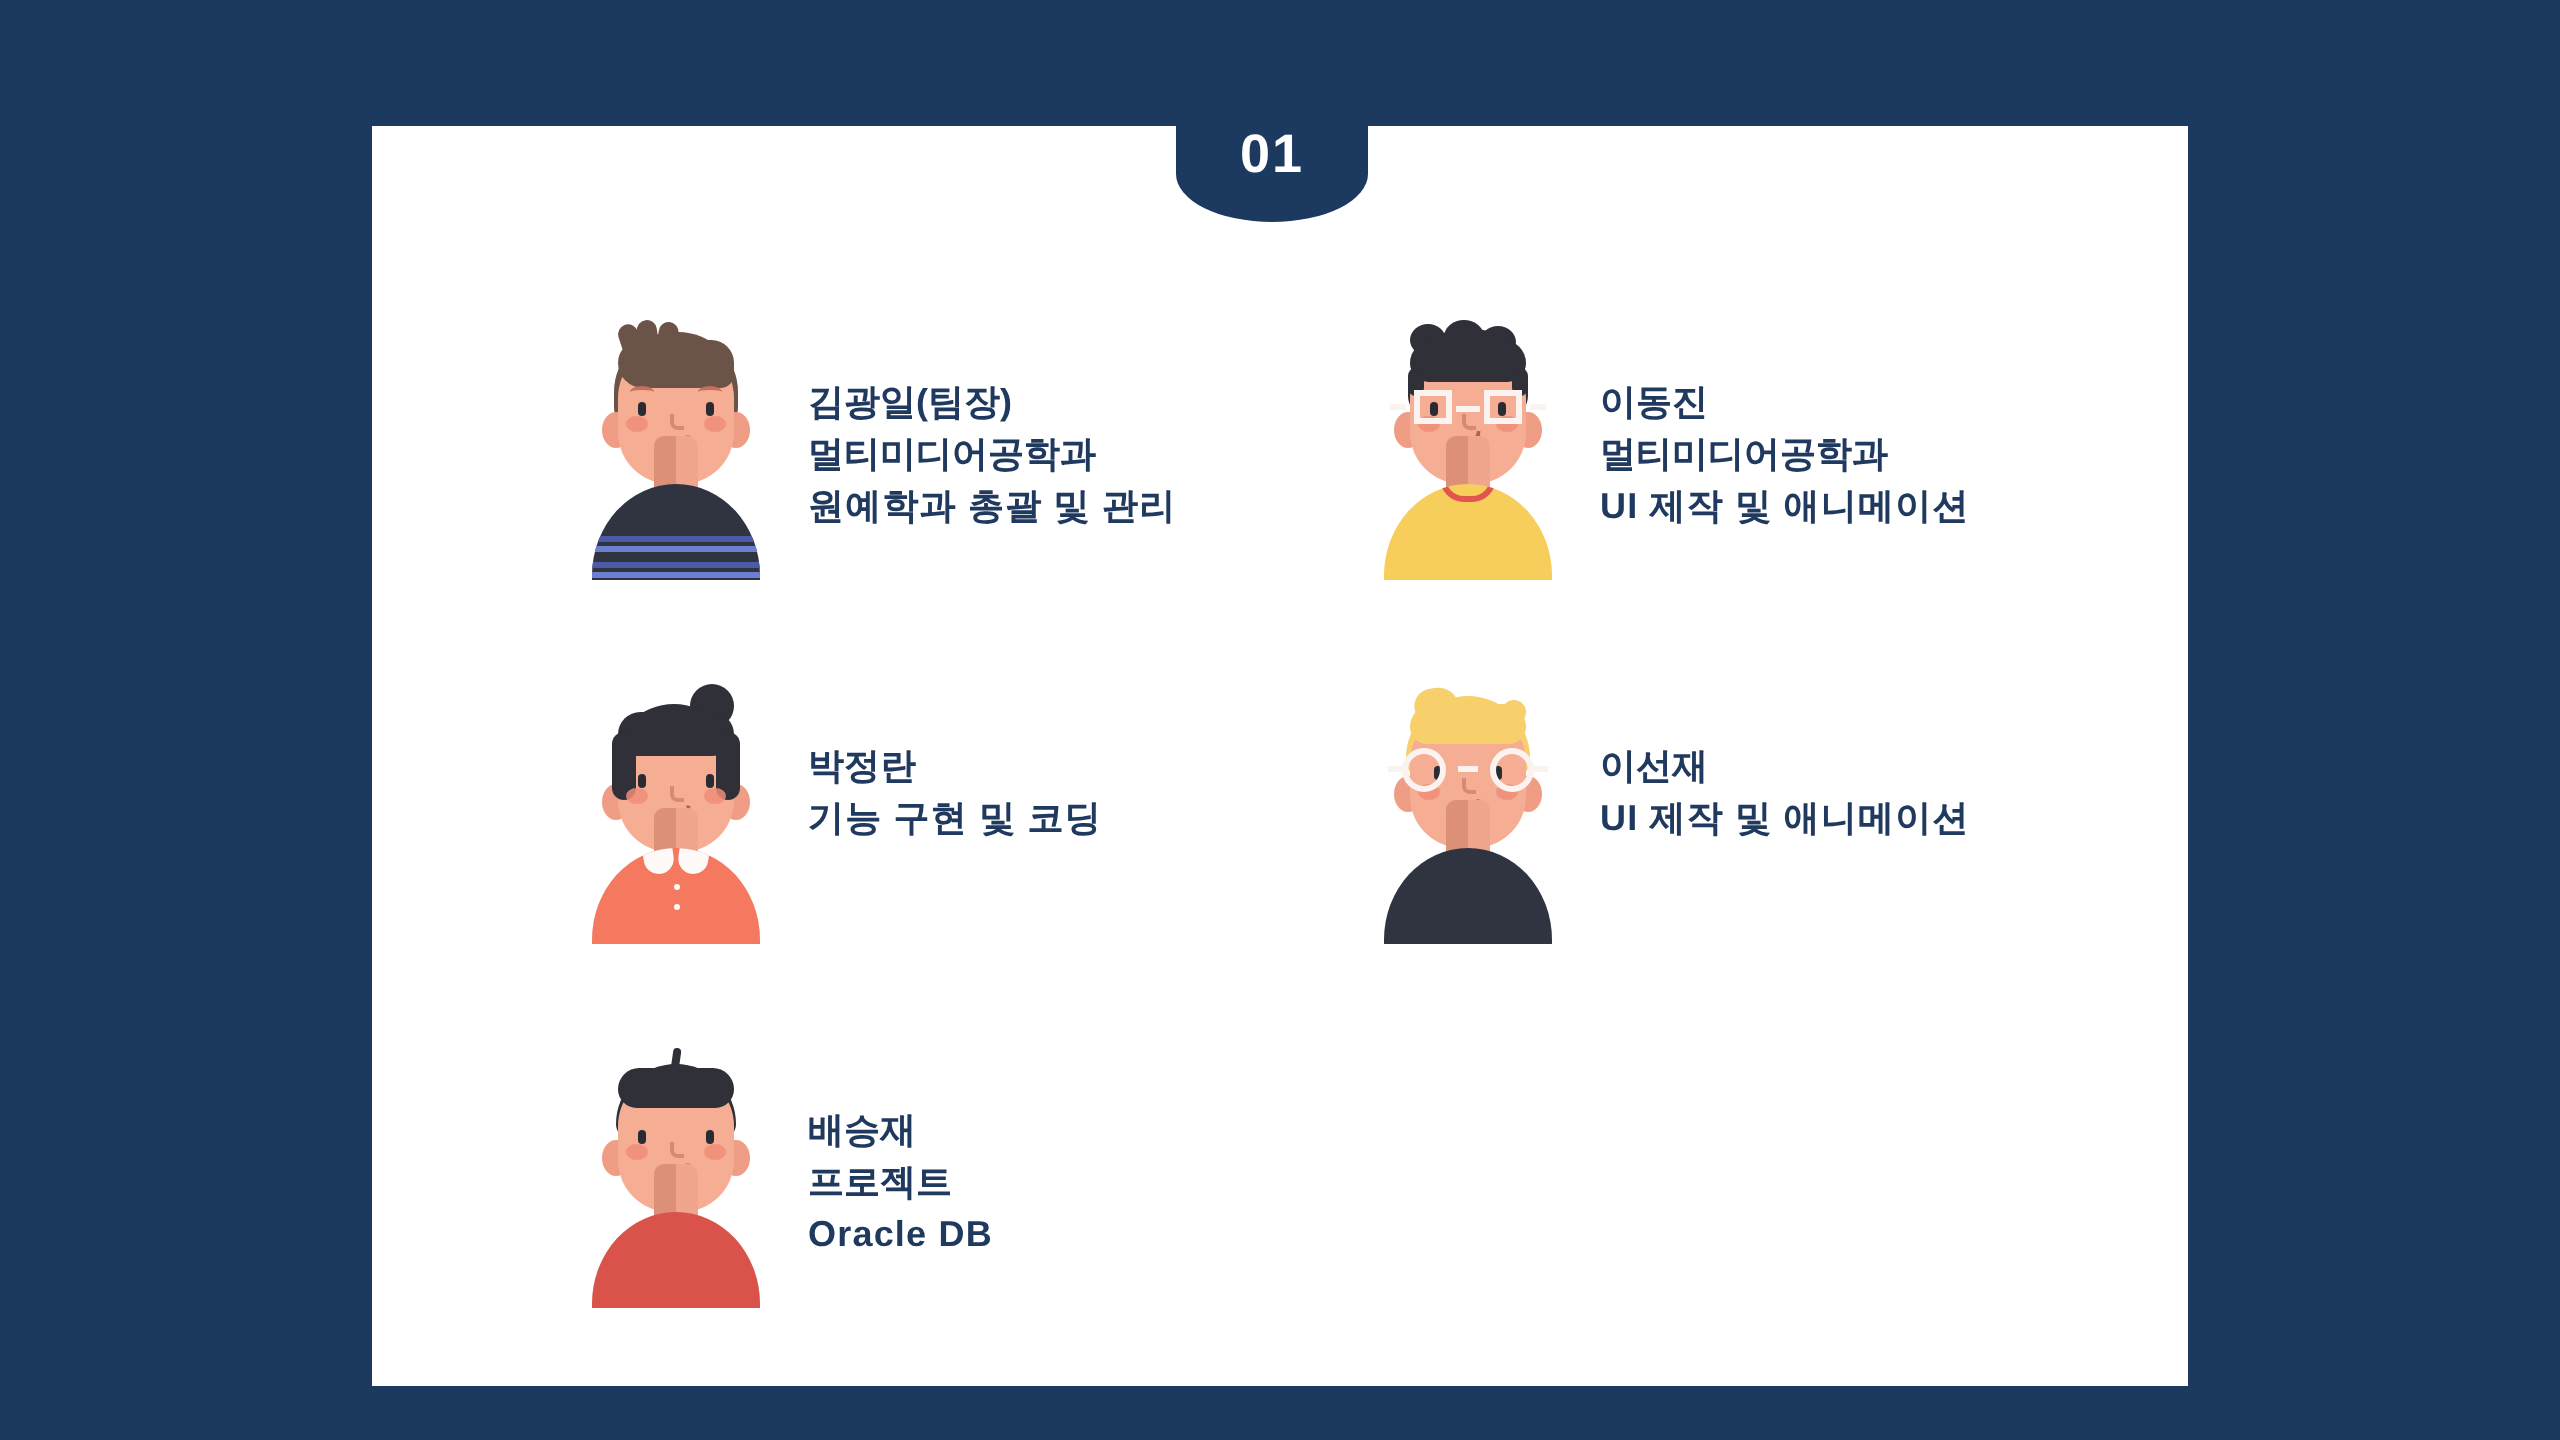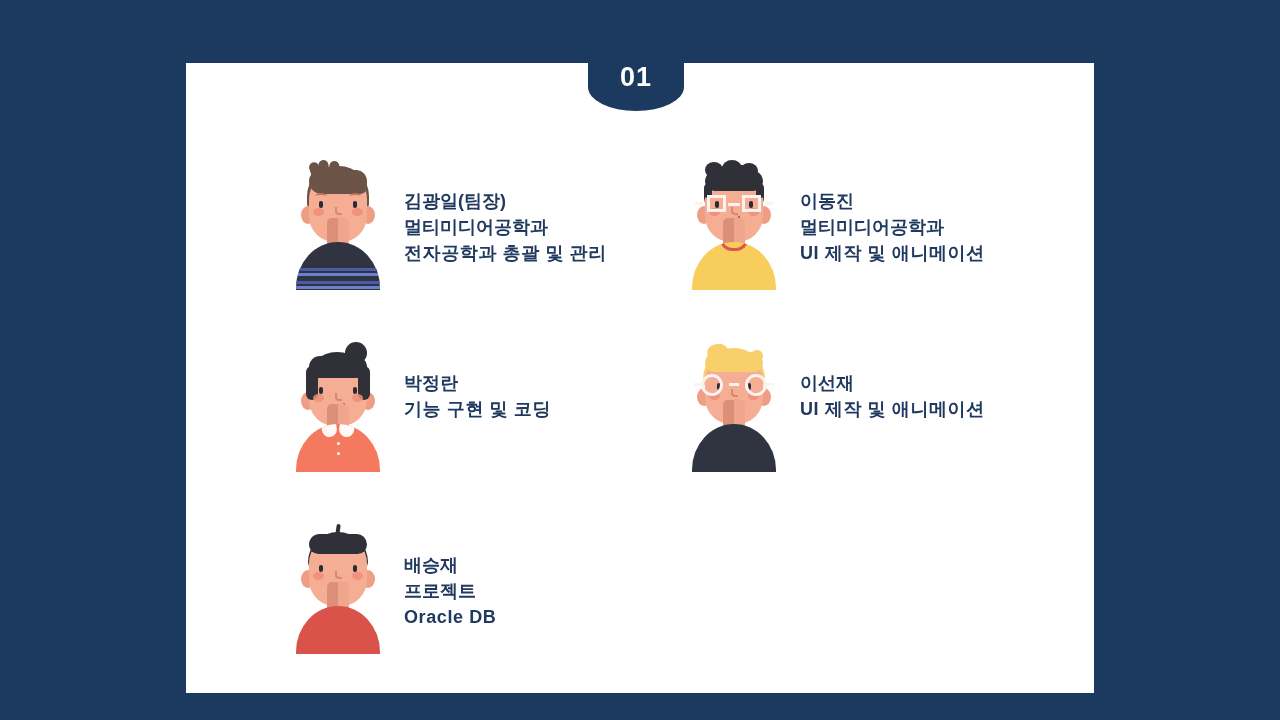--- a/index.html
+++ b/index.html
@@ -335,21 +335,21 @@
             <div class="stripe" style="top:26px; background:#4a5ba8;"></div>
             <div class="stripe" style="top:31px; background:#6d7fd0;"></div>
             <div class="stripe" style="top:39px; background:#4a5ba8;"></div>
             <div class="stripe" style="top:44px; background:#6d7fd0;"></div>
           </div>
         </div>
       </div>
       <div class="member-info">
         <div class="member-name">김광일(팀장)</div>
         <div class="member-dept">멀티미디어공학과</div>
-        <div class="member-role">전자공학과 총괄 및 관리</div>
+        <div class="member-role">원예학과 총괄 및 관리</div>
       </div>
     </div>
 
     <div class="member pos-r1c2">
       <div class="member-avatar">
         <div class="av">
           <div class="hair" style="left:12px; top:4px; width:60px; height:44px; background:#2f3038; border-radius:30px 30px 10px 10px;"></div>
           <div class="hair" style="left:13px; top:2px; width:18px; height:16px; background:#2f3038; border-radius:50%;"></div>
           <div class="hair" style="left:30px; top:0px; width:20px; height:17px; background:#2f3038; border-radius:50%;"></div>
           <div class="hair" style="left:48px; top:3px; width:18px; height:16px; background:#2f3038; border-radius:50%;"></div>

